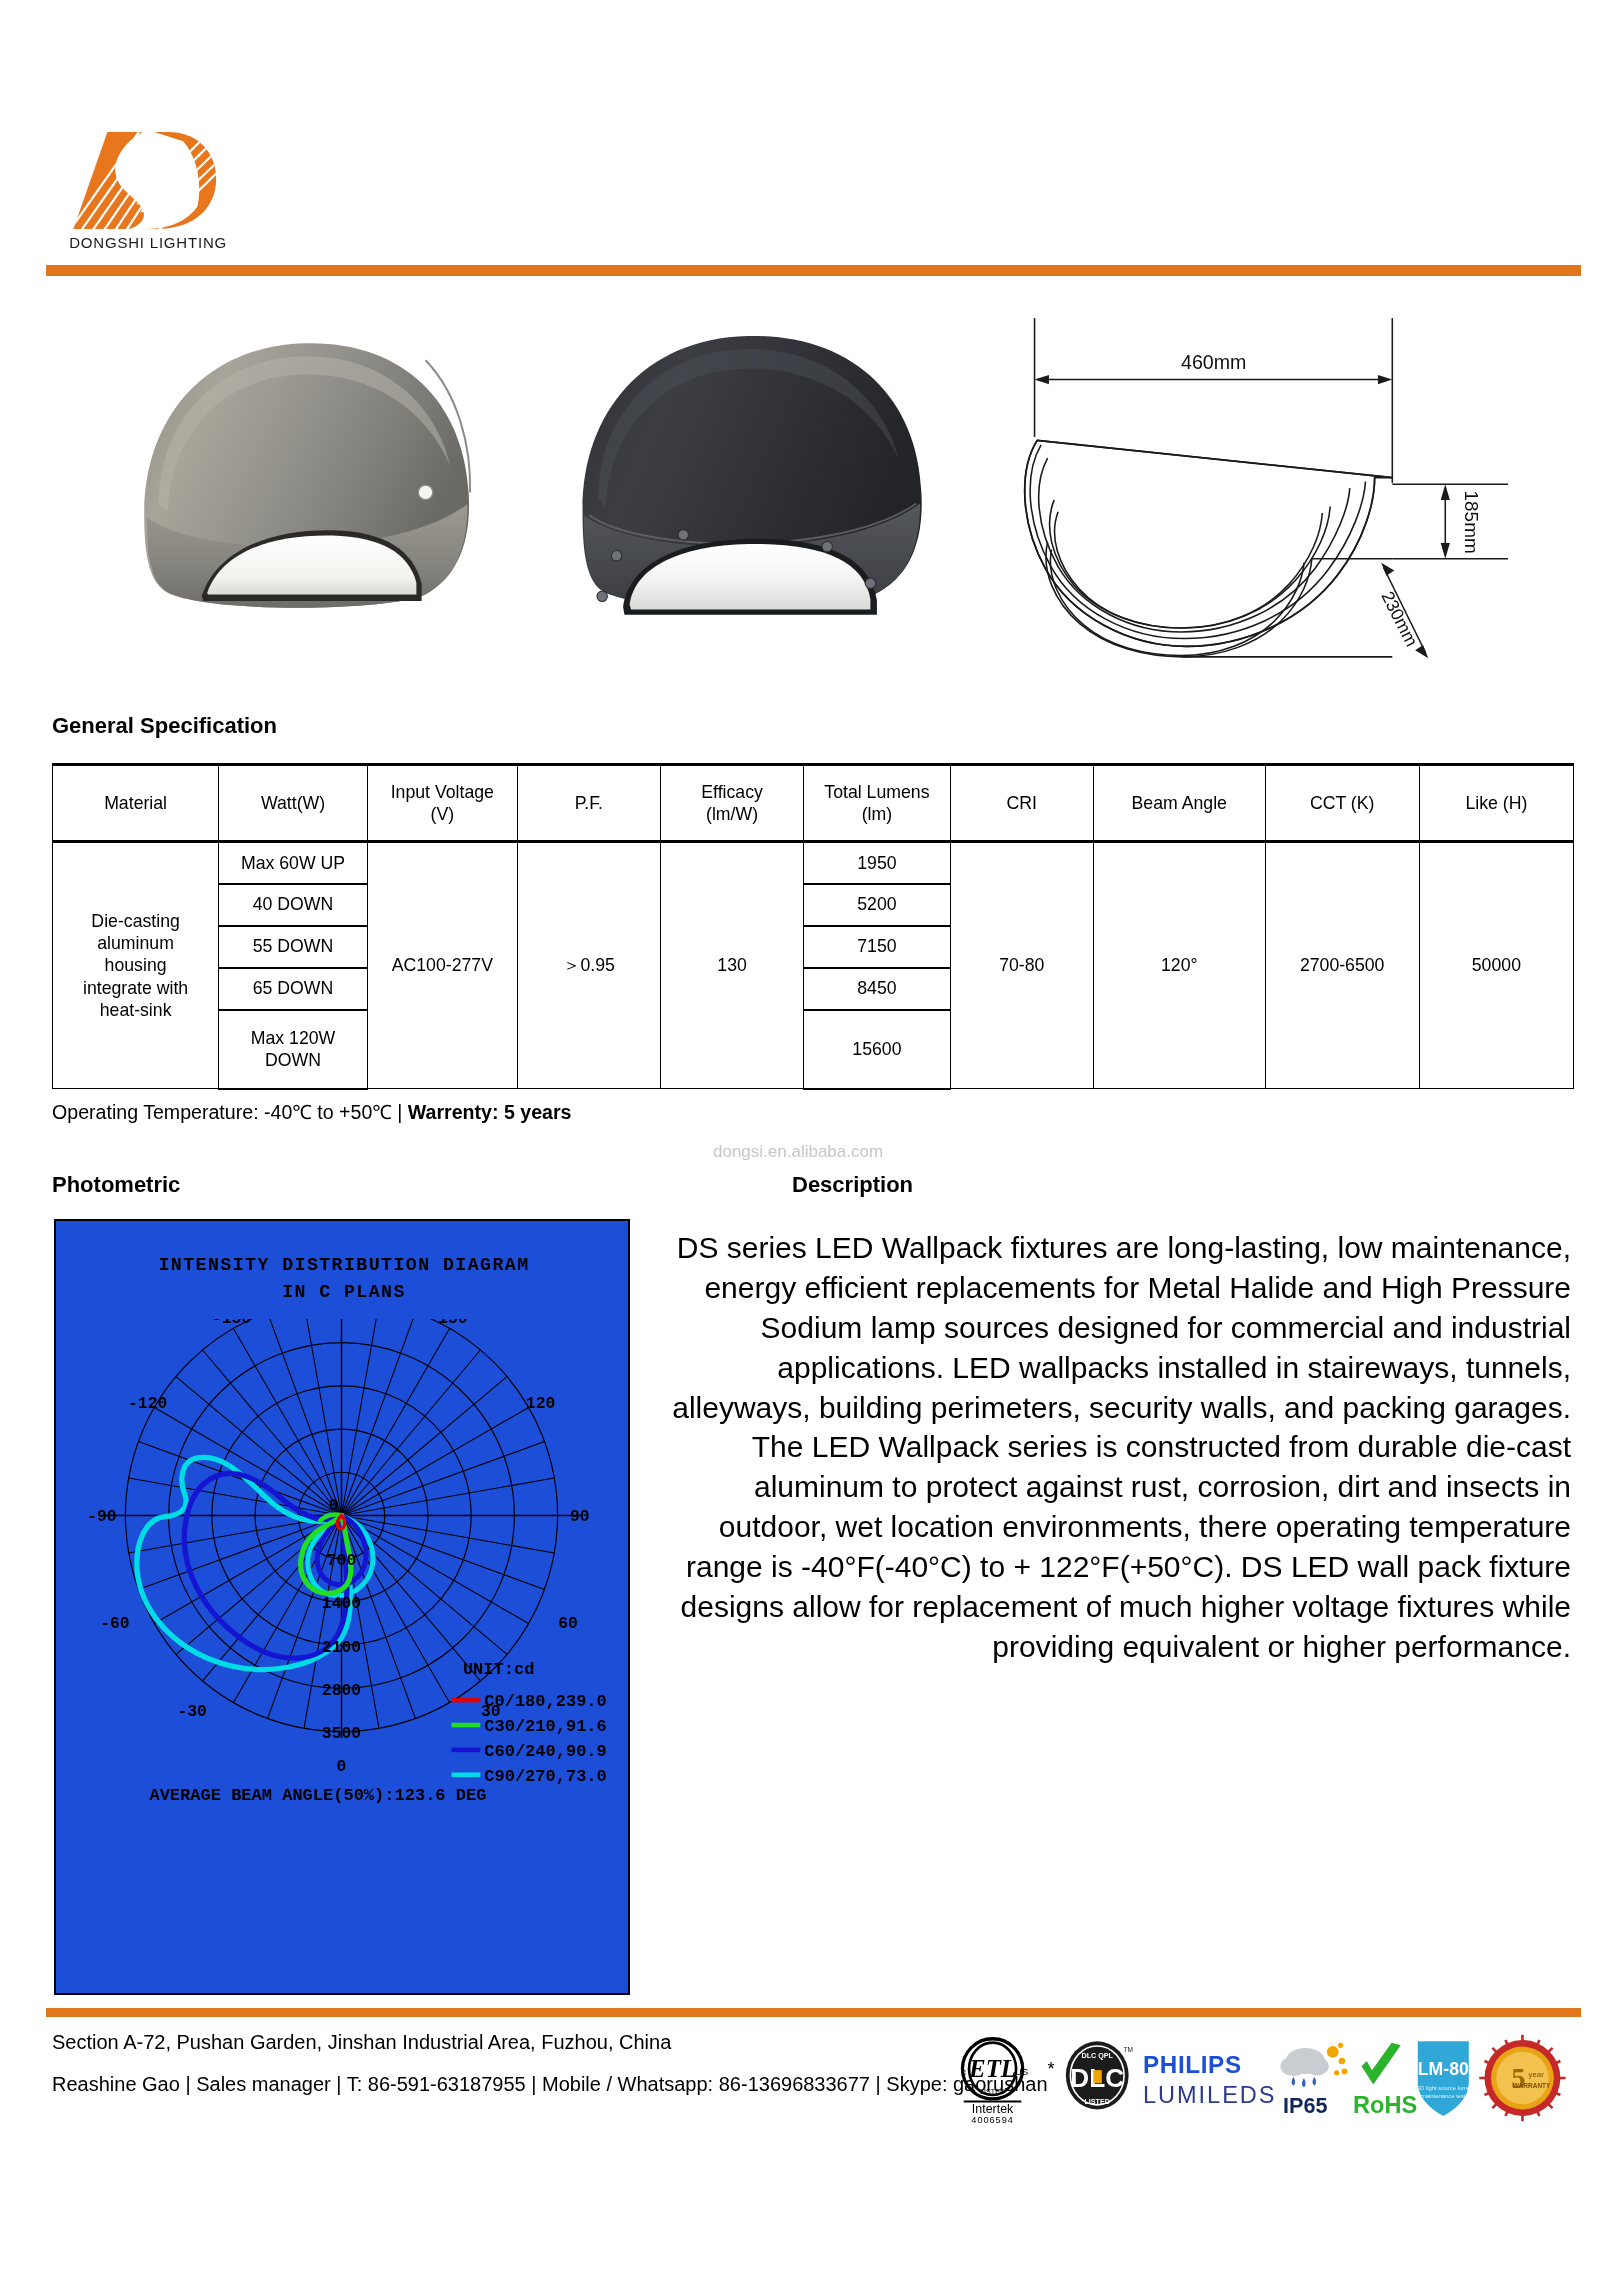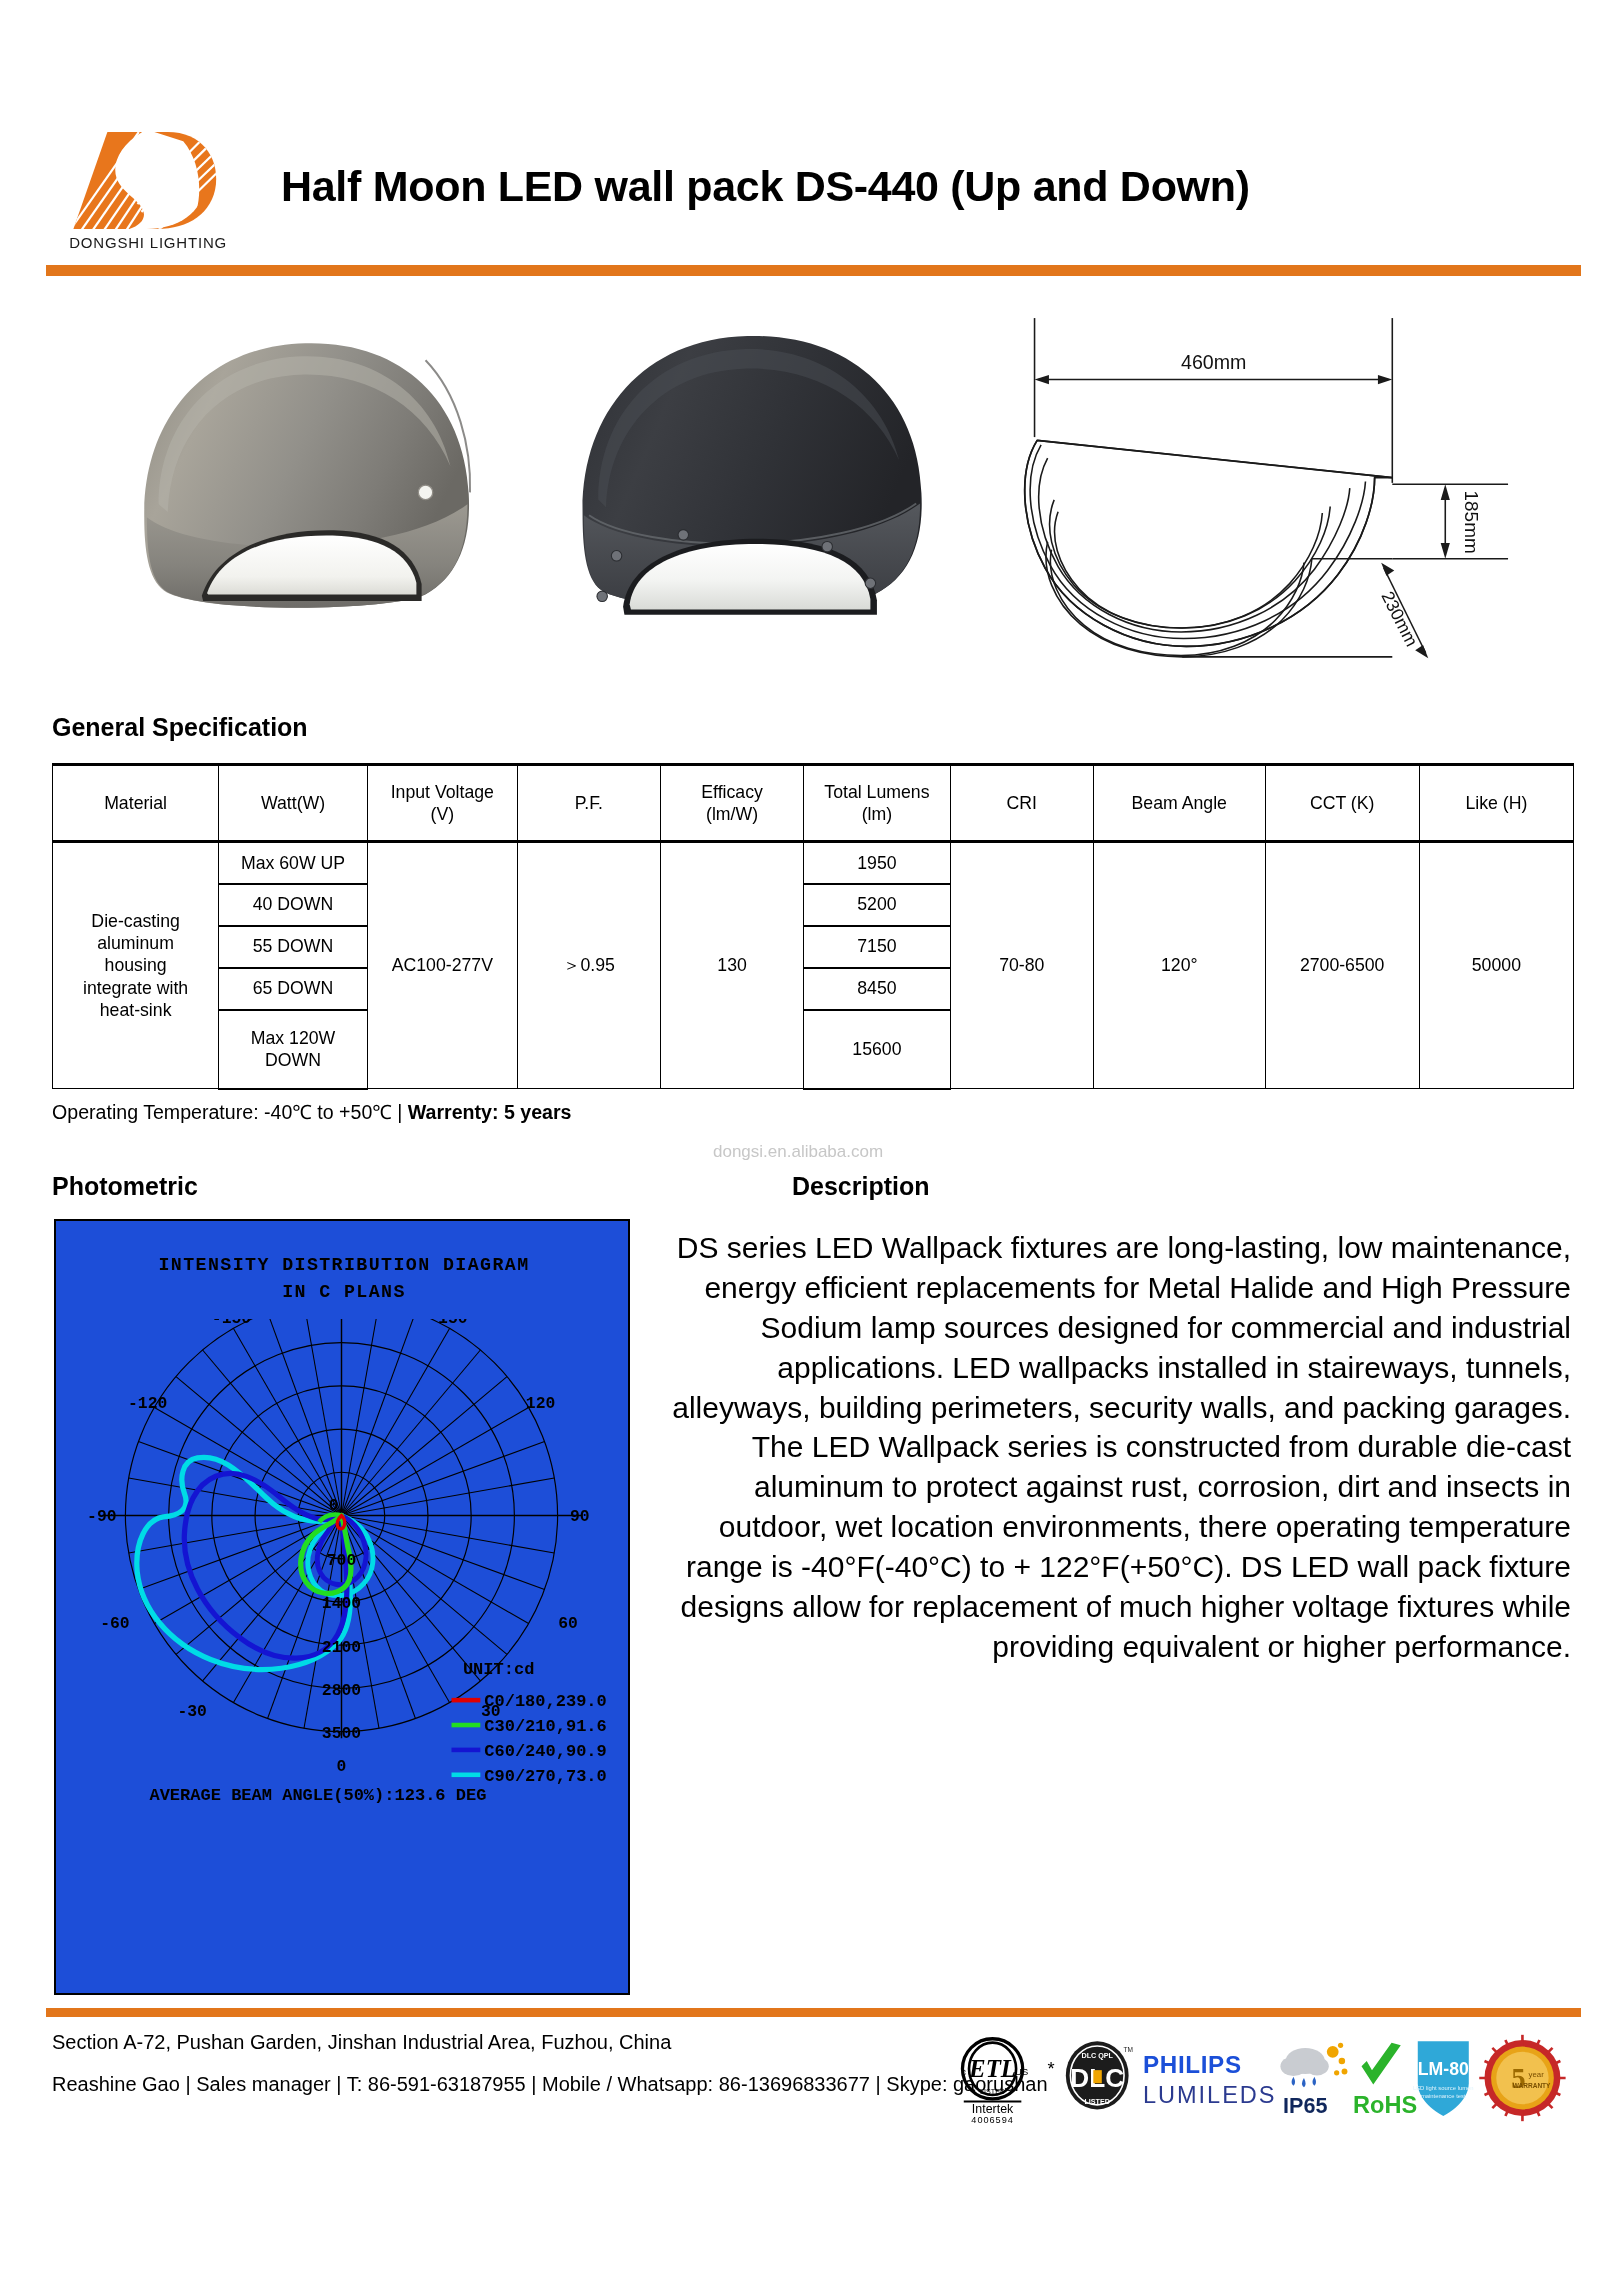--- a/index.html
+++ b/index.html
@@ -36,21 +36,21 @@
   }
 
   
   .product-row { position: absolute; left: 0; top: 301px; width: 1623px; height: 367px; }
 
   .photo { position: absolute; }
   .photo svg { display: block; }
 
   
   .section-h {
-    position: absolute; font-size: 25px; font-weight: bold; color: #000;
+    position: absolute; font-size: 22px; font-weight: bold; color: #000;
   }
   #gs-title { left: 52px; top: 713px; }
 
   table.spec {
     position: absolute; left: 52px; top: 763px;
     width: 1522px; border-collapse: collapse;
     font-size: 17.7px;
   }
   table.spec th, table.spec td {
     border: 1.3px solid #000; text-align: center; vertical-align: middle;
@@ -150,21 +150,20 @@
         <line x1="120" y1="116" x2="228" y2="8"></line>
         <line x1="126" y1="128" x2="240" y2="16"></line>
         <line x1="132" y1="140" x2="248" y2="28"></line>
         <line x1="140" y1="150" x2="252" y2="42"></line>
         <line x1="150" y1="158" x2="252" y2="58"></line>
       </g>
     </svg>
     <div class="logo-text">DONGSHI LIGHTING</div>
   </div>
 
-  <div class="page-title">Half Moon LED wall pack DS-440 (Up and Down)</div>
   <div class="top-rule"></div>
 </div>
 
 <div class="product-row">
 
   <div class="photo" style="left:118px; top:19.6px;">
     <svg width="445" height="314" viewBox="0 0 680 480">
       <defs>
         <linearGradient id="g1" x1="0" y1="0" x2="1" y2="0.4">
           <stop offset="0%" stop-color="#8e8b82"></stop>

